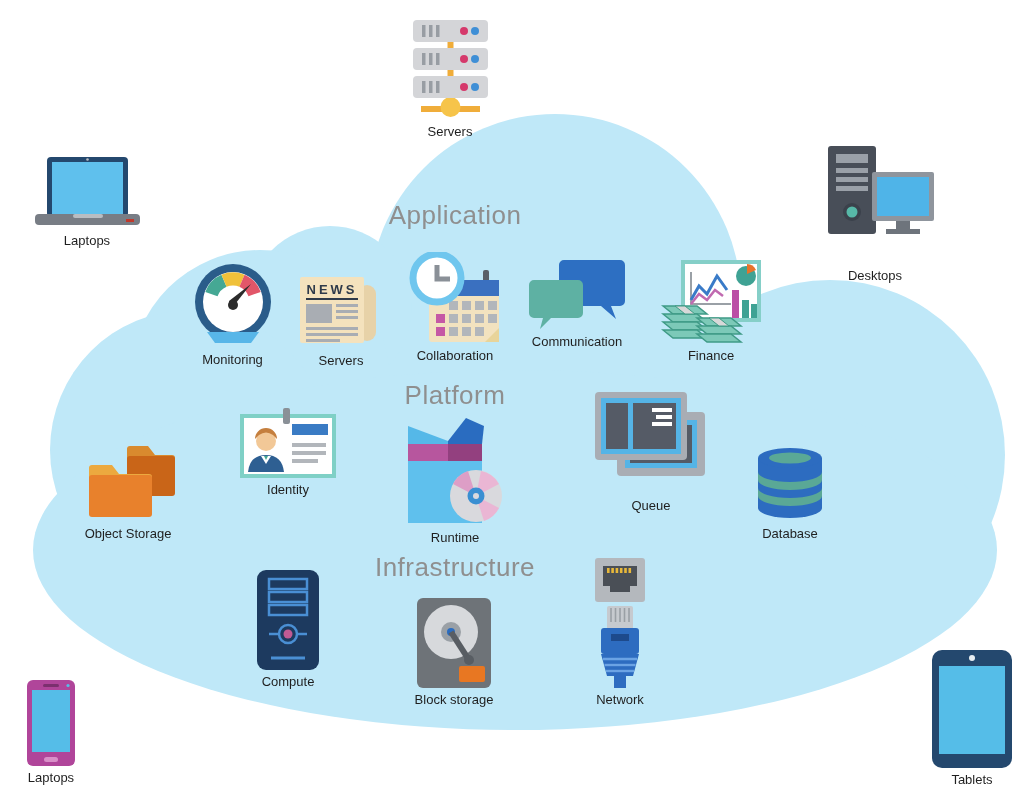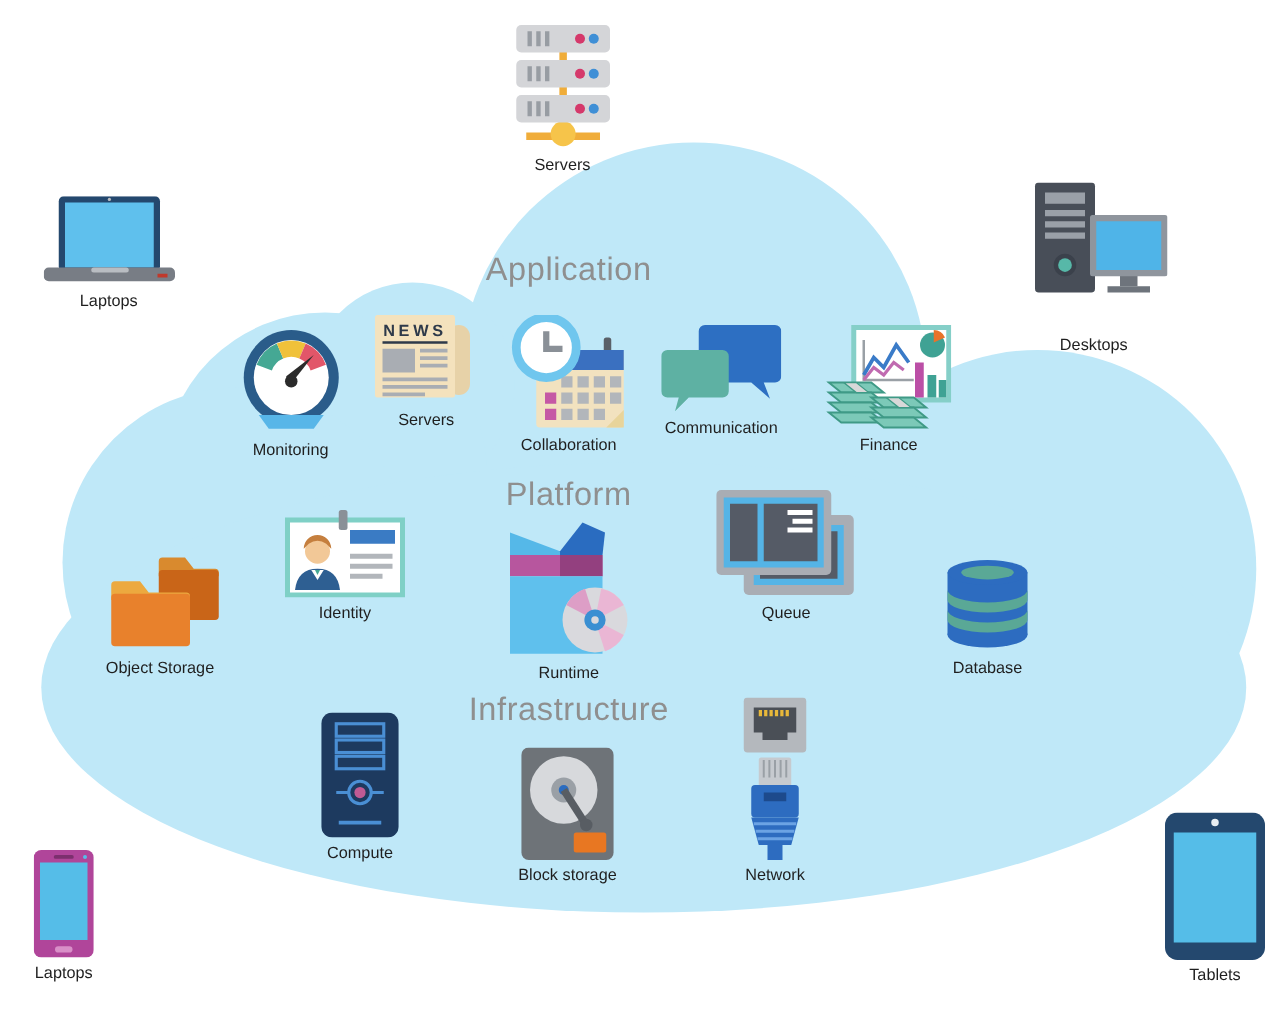--- a/index.html
+++ b/index.html
@@ -127,21 +127,21 @@
       <path d="M18.4 32.1 A23 23 0 0 1 31.0 18.8" stroke="#45a894" stroke-width="13" fill="none"></path>
       <path d="M31.0 18.8 A23 23 0 0 1 49.0 18.8" stroke="#f0c13a" stroke-width="13" fill="none"></path>
       <path d="M49.0 18.8 A23 23 0 0 1 61.6 32.1" stroke="#e25669" stroke-width="13" fill="none"></path>
       <polygon points="37,45 42.5,41.5 58,22 36,39" fill="#2b2b2b"></polygon>
       <circle cx="40" cy="43" r="5" fill="#2b2b2b"></circle>
       <polygon points="14,70 66,70 58,81 22,81" fill="#58b6e8"></polygon>
     </svg>
     <div class="lbl">Monitoring</div>
   </div>
 
-  <div class="item" style="left:300px;top:248px;width:82px;">
+  <div class="item" style="left:300px;top:273px;width:82px;">
     <svg width="82" height="76" viewBox="0 0 82 76">
       <rect x="58" y="12" width="18" height="56" rx="9" fill="#e7d2a8"></rect>
       <rect x="0" y="4" width="64" height="66" rx="2" fill="#f4e2bd"></rect>
       <text x="32" y="21" font-size="13" font-weight="bold" fill="#2e3a4a" text-anchor="middle" letter-spacing="3">NEWS</text>
       <rect x="6" y="25" width="52" height="2" fill="#2e3a4a"></rect>
       <rect x="6" y="31" width="26" height="19" fill="#a9adb3"></rect>
       <g fill="#a9adb3">
         <rect x="36" y="31" width="22" height="3"></rect>
         <rect x="36" y="37" width="22" height="3"></rect>
         <rect x="36" y="43" width="22" height="3"></rect>
@@ -220,21 +220,21 @@
   <div class="item" style="left:76px;top:442px;width:104px;">
     <svg width="98" height="80" viewBox="0 0 98 80">
       <path d="M48 7 a3 3 0 0 1 3 -3 h18 l7 9 h17 a3 3 0 0 1 3 3 v3 h-48 z" fill="#d98a2e"></path>
       <rect x="48" y="14" width="48" height="40" rx="3" fill="#c96518"></rect>
       <path d="M10 26 a3 3 0 0 1 3 -3 h20 l7 9 h30 a3 3 0 0 1 3 3 v3 h-63 z" fill="#eca93f"></path>
       <rect x="10" y="33" width="63" height="42" rx="3" fill="#e8812c"></rect>
     </svg>
     <div class="lbl">Object Storage</div>
   </div>
 
-  <div class="item" style="left:226px;top:408px;width:100px;">
+  <div class="item" style="left:238px;top:408px;width:100px;">
     <svg width="96" height="70" viewBox="0 0 96 70">
       <rect x="2" y="8" width="92" height="60" fill="#ffffff" stroke="#7fd0c6" stroke-width="4"></rect>
       <rect x="43" y="0" width="7" height="16" rx="2" fill="#8a9097"></rect>
       <path d="M8 64 q2 -17 18 -17 q16 0 18 17 z" fill="#2e5f92"></path>
       <polygon points="21,48 26,56 31,48" fill="#ffffff"></polygon>
       <polygon points="24,48 26,52 28,48" fill="#45a894"></polygon>
       <circle cx="26" cy="33" r="10" fill="#f2c897"></circle>
       <path d="M15 31 a11 11 0 0 1 22 0 l-4 -4 q-7 -5 -14 0 z" fill="#c57f3e"></path>
       <rect x="52" y="16" width="36" height="11" fill="#3a7bc4"></rect>
       <g fill="#b2b6bb">
@@ -256,21 +256,21 @@
       <circle cx="72" cy="82" r="26" fill="#d9d9dd"></circle>
       <path d="M72 82 L77 57 A26 26 0 0 1 95 70 Z" fill="#eab6d4"></path>
       <path d="M72 82 L95 94 A26 26 0 0 1 80 107 Z" fill="#eab6d4"></path>
       <path d="M72 82 L49 70 A26 26 0 0 1 64 57 Z" fill="#dd9ec6"></path>
       <circle cx="72" cy="82" r="8.5" fill="#3a8fd2"></circle>
       <circle cx="72" cy="82" r="3" fill="#d9d9dd"></circle>
     </svg>
     <div class="lbl">Runtime</div>
   </div>
 
-  <div class="item" style="left:570px;top:392px;width:118px;">
+  <div class="item" style="left:592px;top:392px;width:118px;gap:16px;">
     <svg width="112" height="86" viewBox="0 0 112 86">
       <rect x="22" y="20" width="88" height="64" rx="4" fill="#a9adb4"></rect>
       <rect x="30" y="28" width="72" height="48" fill="#55b4e6"></rect>
       <rect x="35" y="33" width="62" height="38" fill="#555b66"></rect>
       <rect x="0" y="0" width="92" height="68" rx="4" fill="#a9adb4"></rect>
       <rect x="6" y="6" width="80" height="56" fill="#55b4e6"></rect>
       <rect x="11" y="11" width="22" height="46" fill="#555b66"></rect>
       <rect x="38" y="11" width="43" height="46" fill="#555b66"></rect>
       <g fill="#ffffff">
         <rect x="57" y="16" width="20" height="4"></rect>

